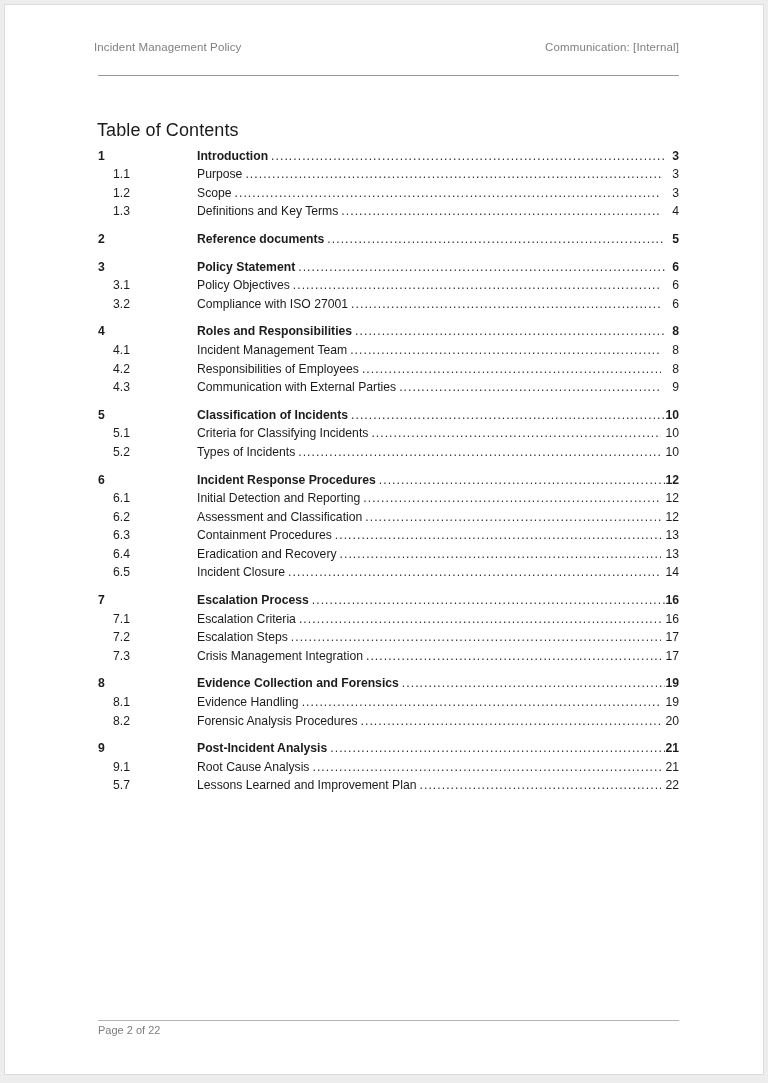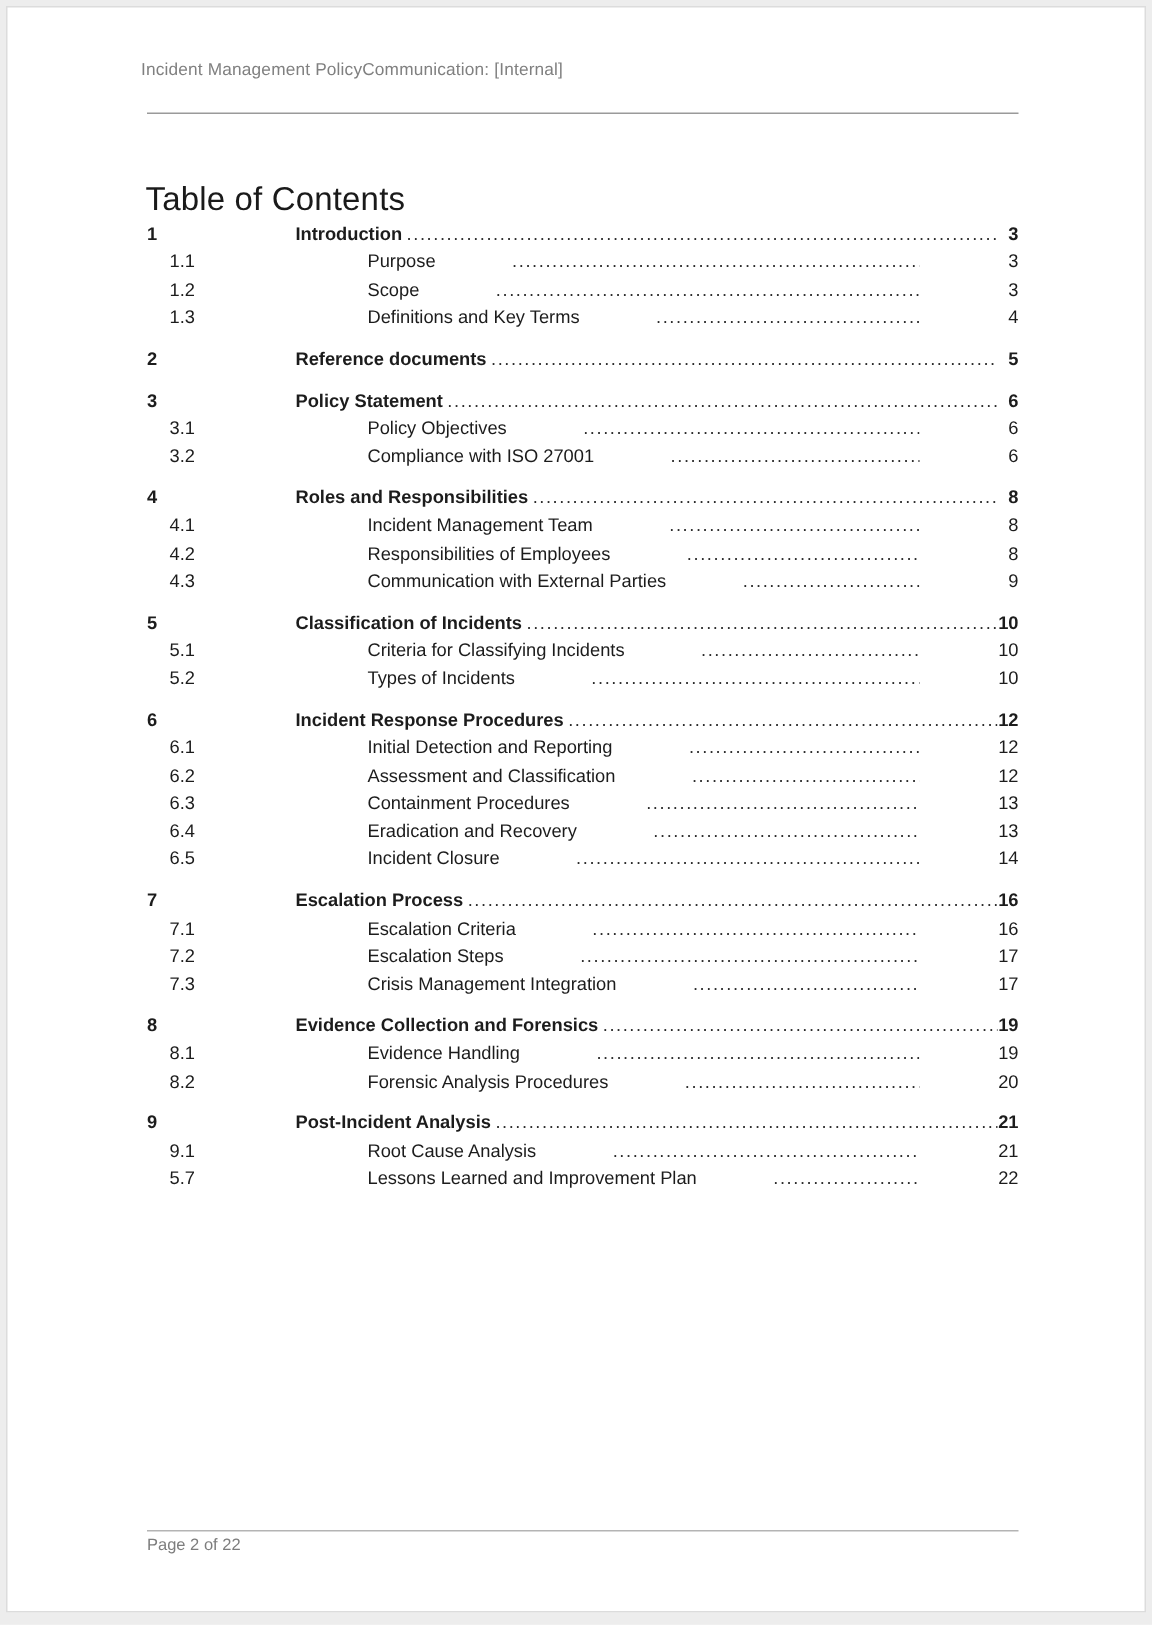--- a/index.html
+++ b/index.html
@@ -36,21 +36,21 @@
     box-sizing: border-box;
   }
 
   
   .page-header {
     position: absolute;
     left: 89px;
     top: 36px;
     width: 585px;
     display: flex;
-    justify-content: flex-start;
+    justify-content: space-between;
     align-items: baseline;
     font-size: 11.5px;
     color: #808080;
     letter-spacing: 0.01em;
   }
   .page-header .hdr-left  { white-space: nowrap; }
   .page-header .hdr-right { white-space: nowrap; }
 
   .header-rule {
     position: absolute;
@@ -59,21 +59,21 @@
     width: 581px;
     height: 1px;
     background: #9a9a9a;
   }
 
   
   .toc-title {
     position: absolute;
     left: 92px;
     top: 100px;
-    font-size: 22px;
+    font-size: 18px;
     line-height: 26px;
     font-weight: 400;
     color: #1a1a1a;
     letter-spacing: 0.005em;
   }
 
   
   .toc {
     position: absolute;
     left: 93px;
@@ -91,21 +91,20 @@
   }
 
   .toc-row.lvl1 {
     font-weight: bold;
     margin-top: 9px;
   }
   .toc-row.lvl1:first-child { margin-top: 0; }
 
   .toc-row.lvl2 {
     font-weight: normal;
-    gap: 48px;
   }
 
   .num {
     flex: 0 0 auto;
     box-sizing: border-box;
   }
   .lvl1 .num {
     width: 87px;
     padding-left: 0px;
   }

